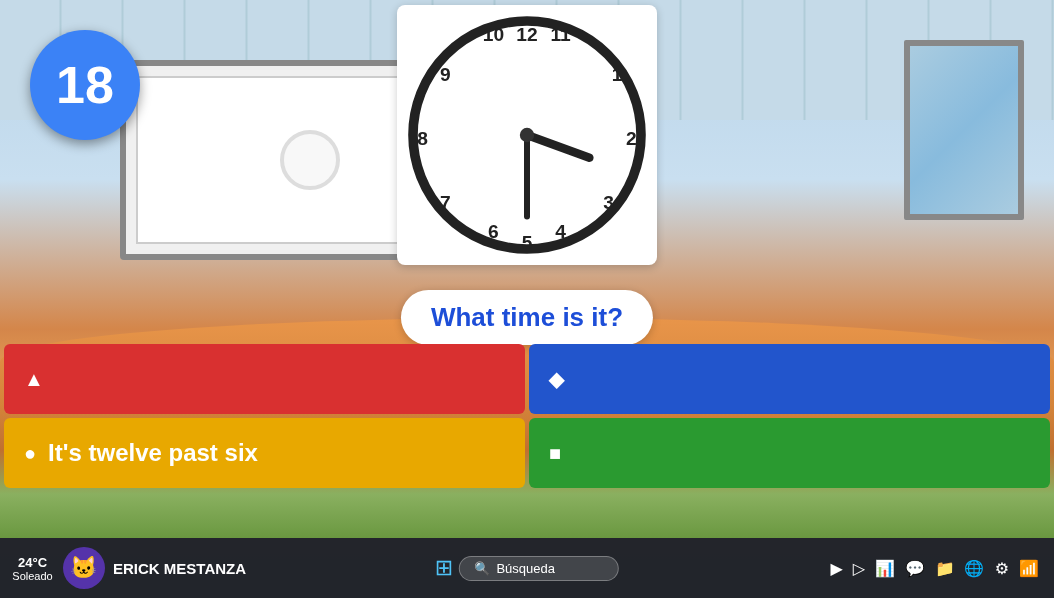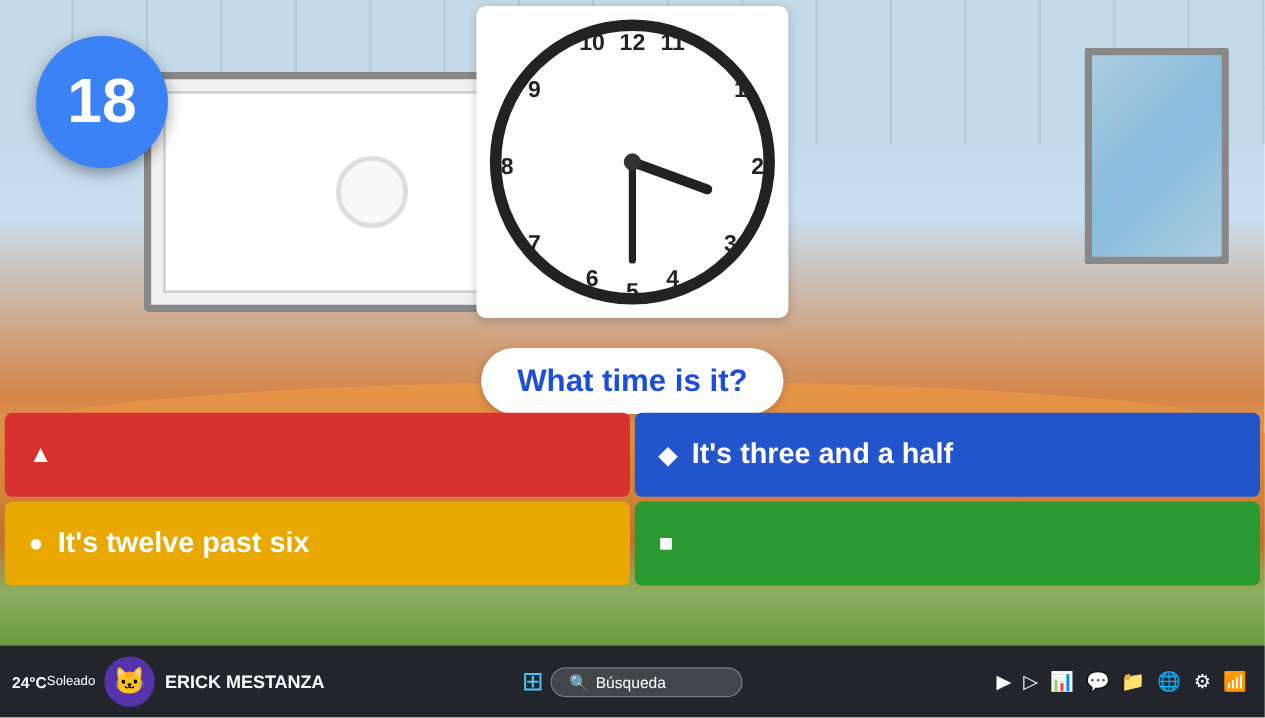--- a/index.html
+++ b/index.html
@@ -193,21 +193,21 @@
       background: rgba(30, 30, 40, 0.95);
       z-index: 20;
       display: flex;
       align-items: center;
       padding: 0 10px;
       gap: 8px;
     }
 
     .taskbar-weather {
       display: flex;
-      flex-direction: row;
+      flex-direction: column;
       align-items: center;
       color: white;
       font-size: 11px;
       min-width: 45px;
     }
     .taskbar-weather .temp {
       font-size: 13px;
       font-weight: bold;
     }
 
@@ -326,21 +326,20 @@
 <div class="question-box">
   <span>What time is it?</span>
 </div>
 
 <div class="answers-container">
   <button class="answer-btn red">
     <span class="answer-icon">▲</span>
   </button>
   <button class="answer-btn blue">
     <span class="answer-icon">◆</span>
-    <span>It's three and a half</span>
   </button>
   <button class="answer-btn yellow">
     <span class="answer-icon">●</span>
     <span>It's twelve past six</span>
   </button>
   <button class="answer-btn green">
     <span class="answer-icon">■</span>
   </button>
 </div>
 

